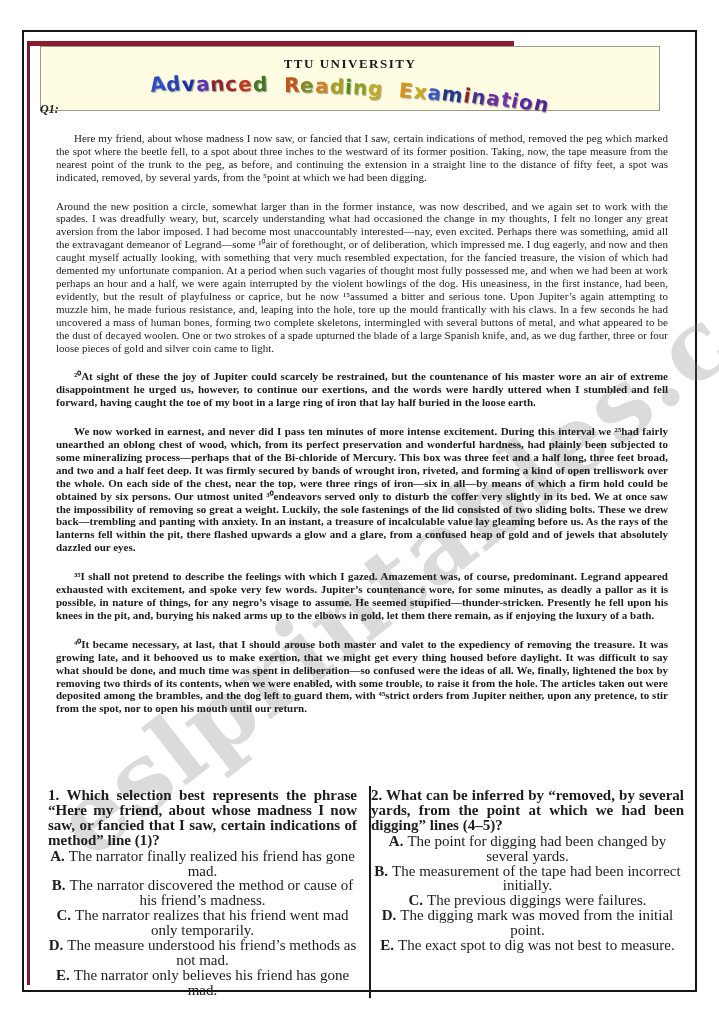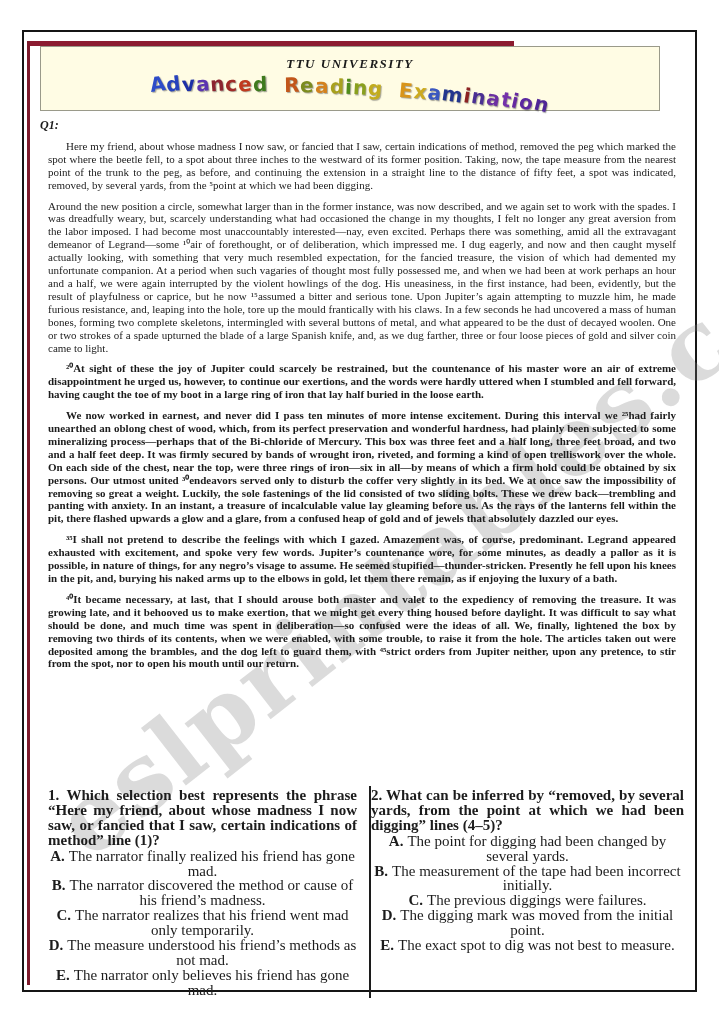--- a/index.html
+++ b/index.html
@@ -17,34 +17,34 @@
     position:absolute;left:34px;top:790px;transform:rotate(-38deg);transform-origin:0 0;
     font-family:"DejaVu Serif", serif;font-weight:bold;font-size:96px;
     color:rgba(125,125,125,0.28);white-space:nowrap;z-index:1;letter-spacing:2px;
   }
   .header-box{
     position:absolute;left:40px;top:46px;width:618px;height:63px;
     background:#fffce4;border:1px solid #9a9a8a;z-index:2;
   }
   .university{
     text-align:center;font-weight:bold;font-size:13px;letter-spacing:1.5px;
-    margin-top:9px;font-family:"Liberation Serif", serif;color:#1a1a1a;font-style:italic;
+    margin-top:9px;font-family:"Liberation Serif", serif;color:#1a1a1a;
   }
   .wordart{
     text-align:center;margin-top:4px;font-family:"DejaVu Sans", sans-serif;
     font-weight:bold;font-size:20px;transform:rotate(3deg);letter-spacing:1px;
   }
   .wordart span{display:inline-block;text-shadow:1px 1px 1px rgba(60,60,60,0.45);}
   .content{
-    position:absolute;left:40px;top:119px;width:644px;z-index:2;
+    position:absolute;left:40px;top:103px;width:644px;z-index:2;
     font-size:11px;line-height:12.9px;text-align:justify;
   }
   .q1line{display:flex;font-weight:bold;font-style:italic;font-size:12px;margin-bottom:3px;}
   .q1line .q1label{width:92px;flex:none;}
-  .content p{margin:8px;}
+  .content p{margin:16px;}
   .content p.indent{text-indent:18px;}
   .content p.gap{margin-top:4px;font-weight:bold;}
   .questions{
     position:absolute;left:40px;top:786px;width:644px;z-index:2;display:flex;
     font-size:15px;line-height:14.9px;min-height:190px;
   }
   .qcol{box-sizing:border-box;}
   .qcol1{width:331px;padding:2px 12px 0 8px;border-right:2px solid #1c1c1c;}
   .qcol2{width:313px;padding:2px 0 0 0;}
   .qstem{font-weight:bold;margin:0 0 1px 0;text-align:justify;}

